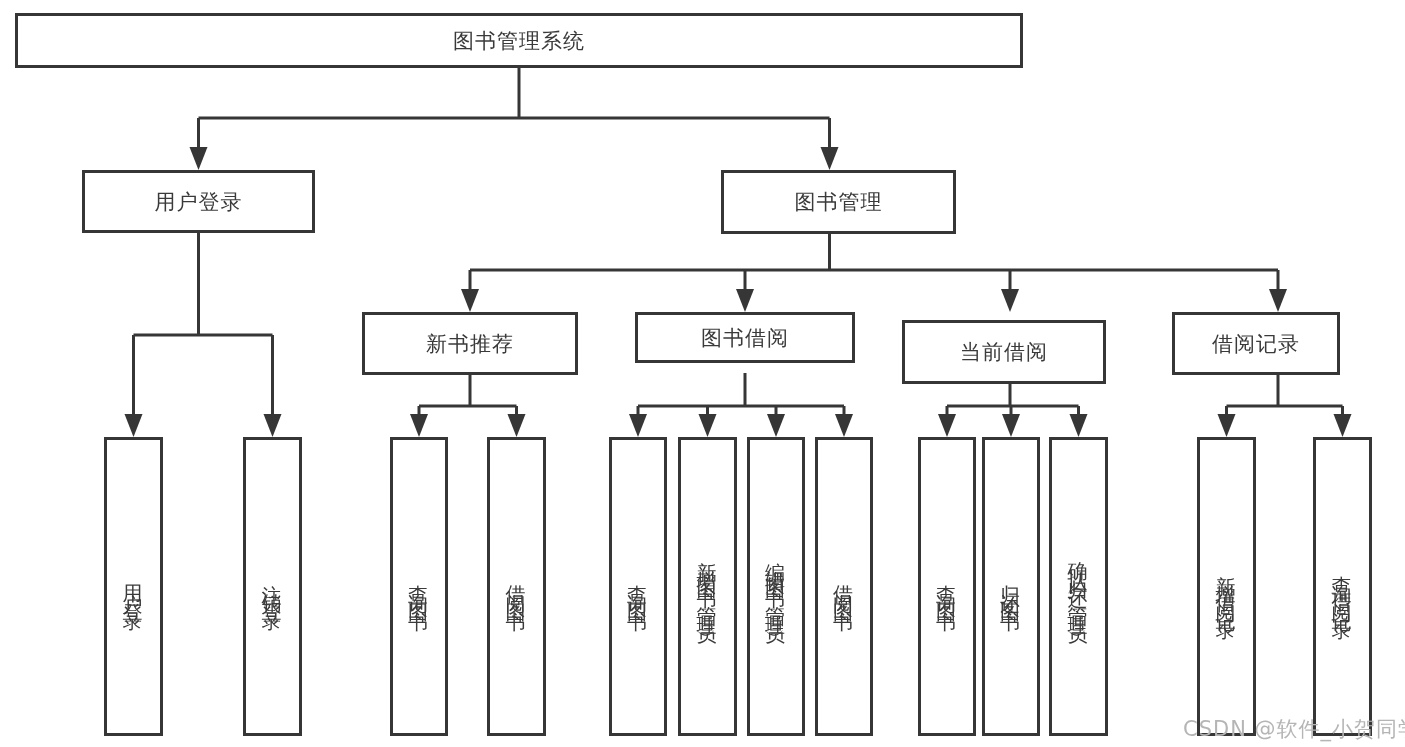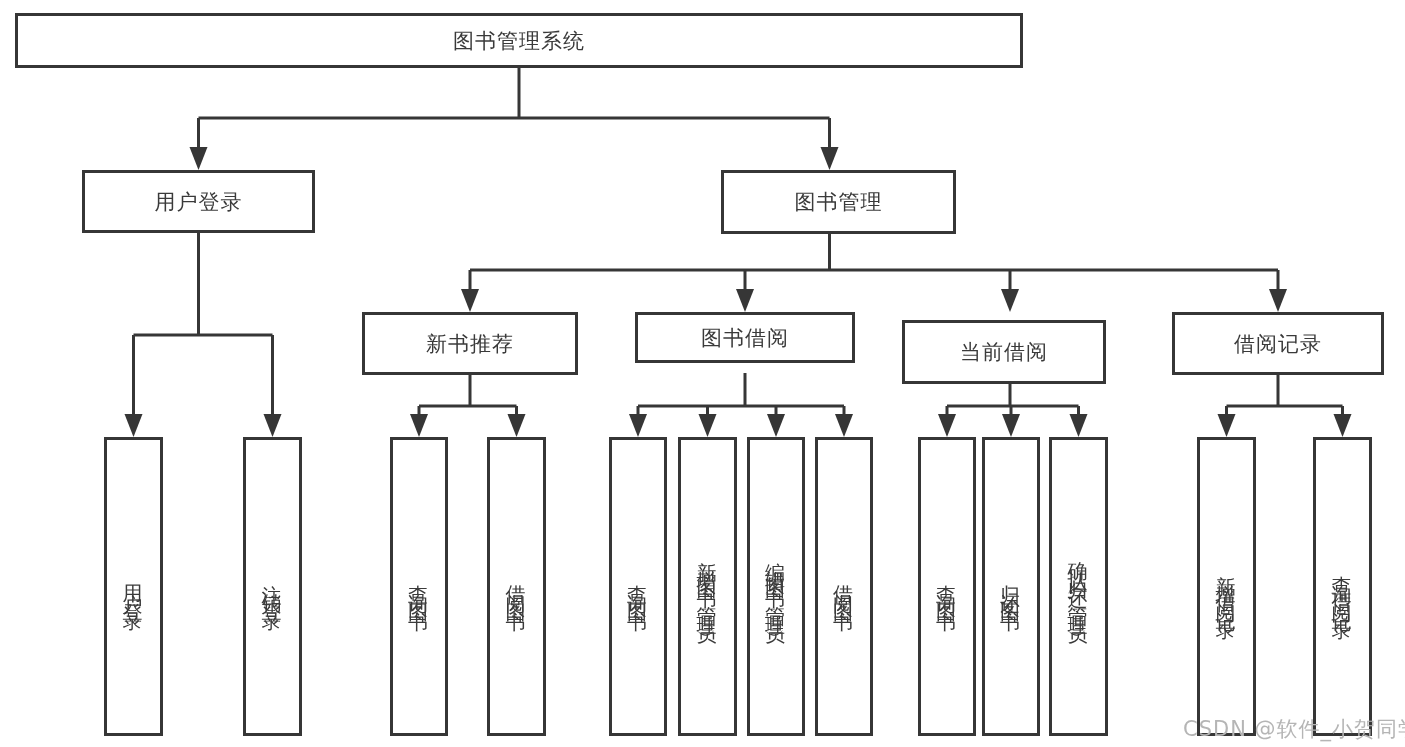--- a/index.html
+++ b/index.html
@@ -105,21 +105,21 @@
   </svg>
 
   <div class="node" style="left:15px; top:13px; width:1008px; height:55px;">图书管理系统</div>
 
   <div class="node" style="left:82px; top:170px; width:233px; height:63px;">用户登录</div>
   <div class="node" style="left:712px; top:170px; width:235px; height:64px;margin-left:9px;">图书管理</div>
 
   <div class="node" style="left:362px; top:312px; width:216px; height:63px;text-align:right;">新书推荐</div>
   <div class="node" style="left:635px; top:312px; width:220px; height:51px;">图书借阅</div>
   <div class="node" style="left:902px; top:320px; width:204px; height:64px;">当前借阅</div>
-  <div class="node" style="left:1172px; top:312px; width:212px; height:63px;">借阅记录</div>
+  <div class="node" style="left:1172px; top:312px; width:168px; height:63px;">借阅记录</div>
 
   <div class="node leaf" style="left:104px; width:59px;">用户登录</div>
   <div class="node leaf" style="left:243px; width:59px;">注销登录</div>
 
   <div class="node leaf" style="left:390px; width:58px;">查询图书</div>
   <div class="node leaf" style="left:487px; width:59px;">借阅图书</div>
 
   <div class="node leaf" style="left:609px; width:58px;">查询图书</div>
   <div class="node leaf" style="left:678px; width:59px;">新增图书（管理员）</div>
   <div class="node leaf" style="left:747px; width:58px;">编辑图书（管理员）</div>

